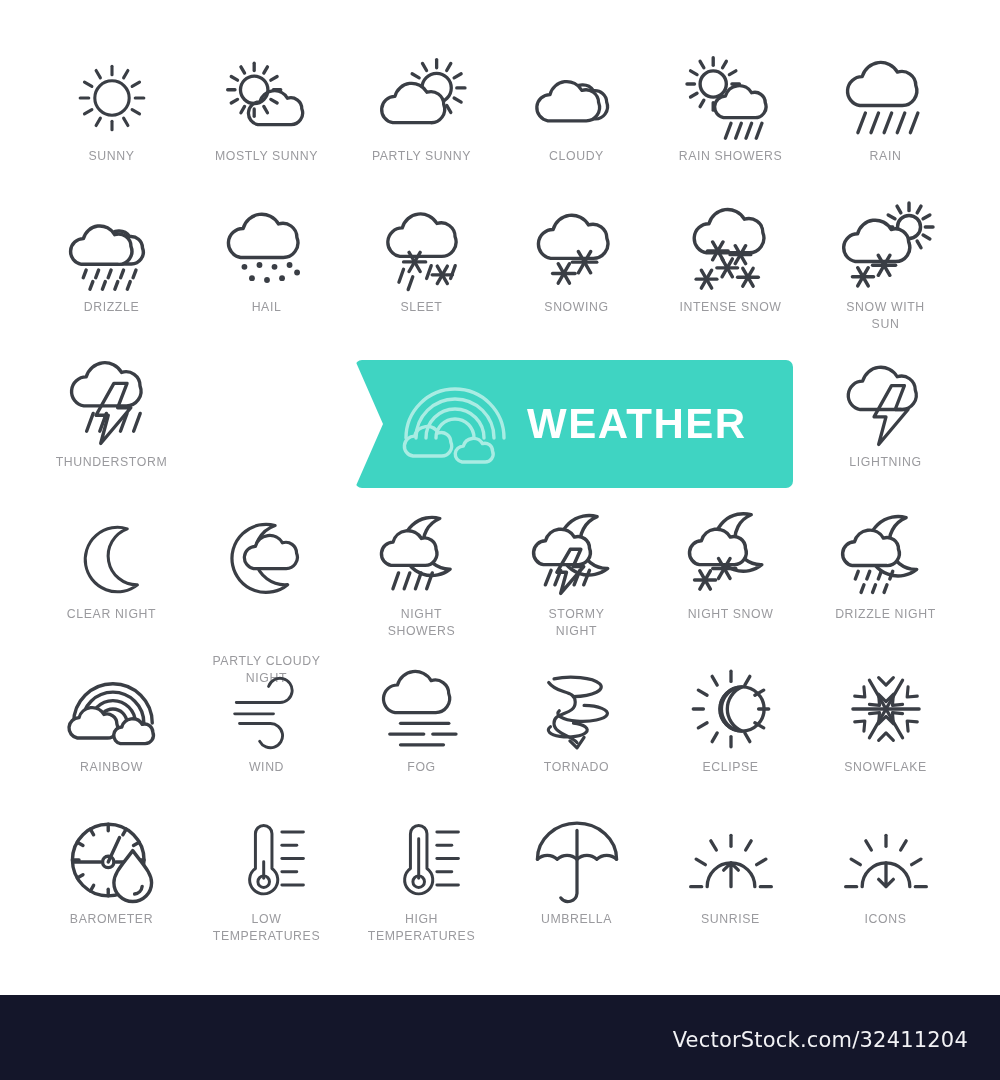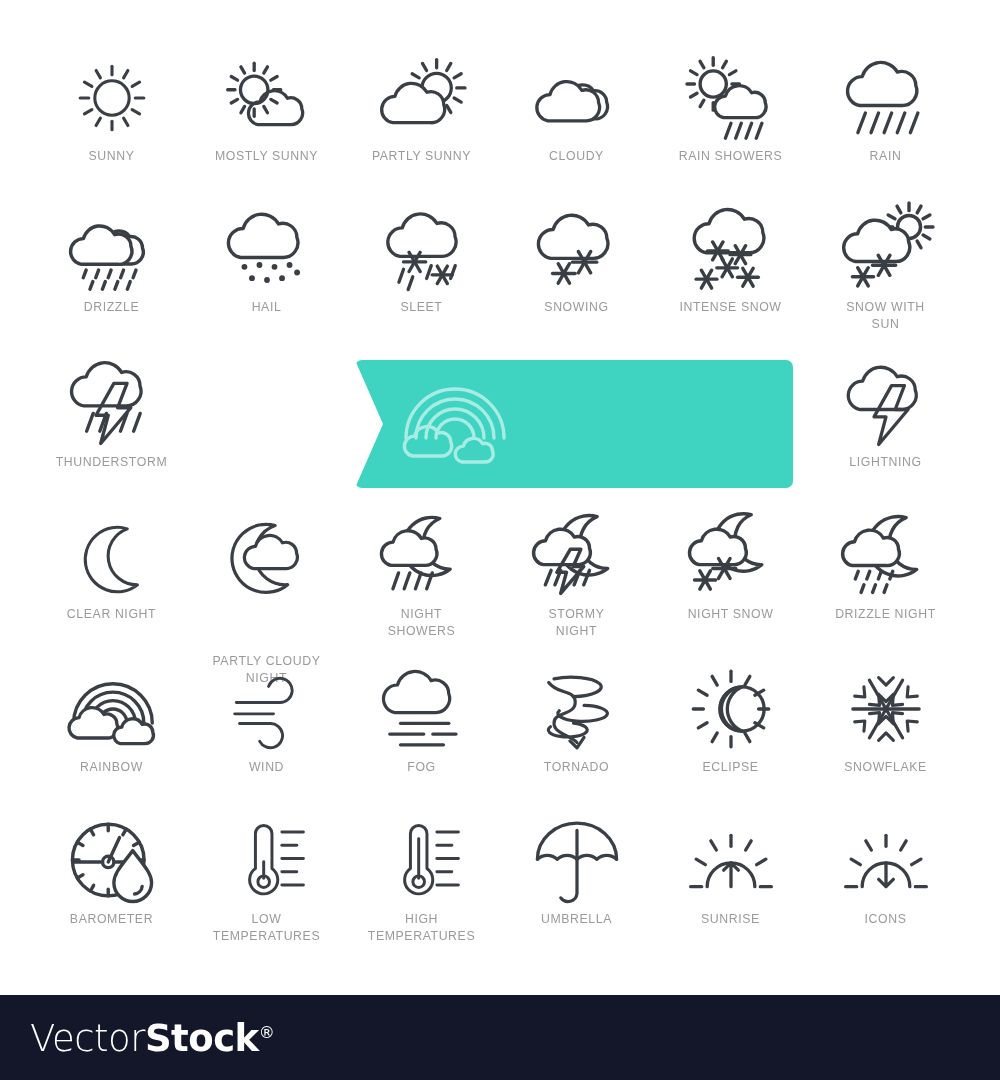--- a/index.html
+++ b/index.html
@@ -679,19 +679,20 @@
           <g fill="none" stroke="#a9ece3" stroke-width="3.4" stroke-linecap="round" stroke-linejoin="round">
             <path d="M6 56 A49 49 0 0 1 104 56"></path>
             <path d="M16 56 A39 39 0 0 1 94 56"></path>
             <path d="M26 56 A29 29 0 0 1 84 56"></path>
             <path d="M36 56 A19 19 0 0 1 74 56"></path>
             <path d="M13 74 a10 10 0 0 1 1.6 -19.9 a13 13 0 0 1 23.8 -3.1 a9.5 9.5 0 0 1 12.4 9 a10 10 0 0 1 -9.8 14 Z"></path>
             <path d="M62 80 a8 8 0 0 1 1.3 -15.9 a10.5 10.5 0 0 1 19.2 -2.5 a7.7 7.7 0 0 1 10 7.3 a8 8 0 0 1 -7.9 11.1 Z"></path>
           </g>
         </svg>
       </div>
+      <div class="banner-title">WEATHER</div>
     </div>
   </div>
 </div>
 
 <div class="footer">
-  <div class="vs-logo"><span class="thin">Vector</span><span class="bold">Stock</span><span class="reg">®</span></div>
+  <div class="vs-url">VectorStock.com/32411204</div>
 </div>
 
 </body></html>

